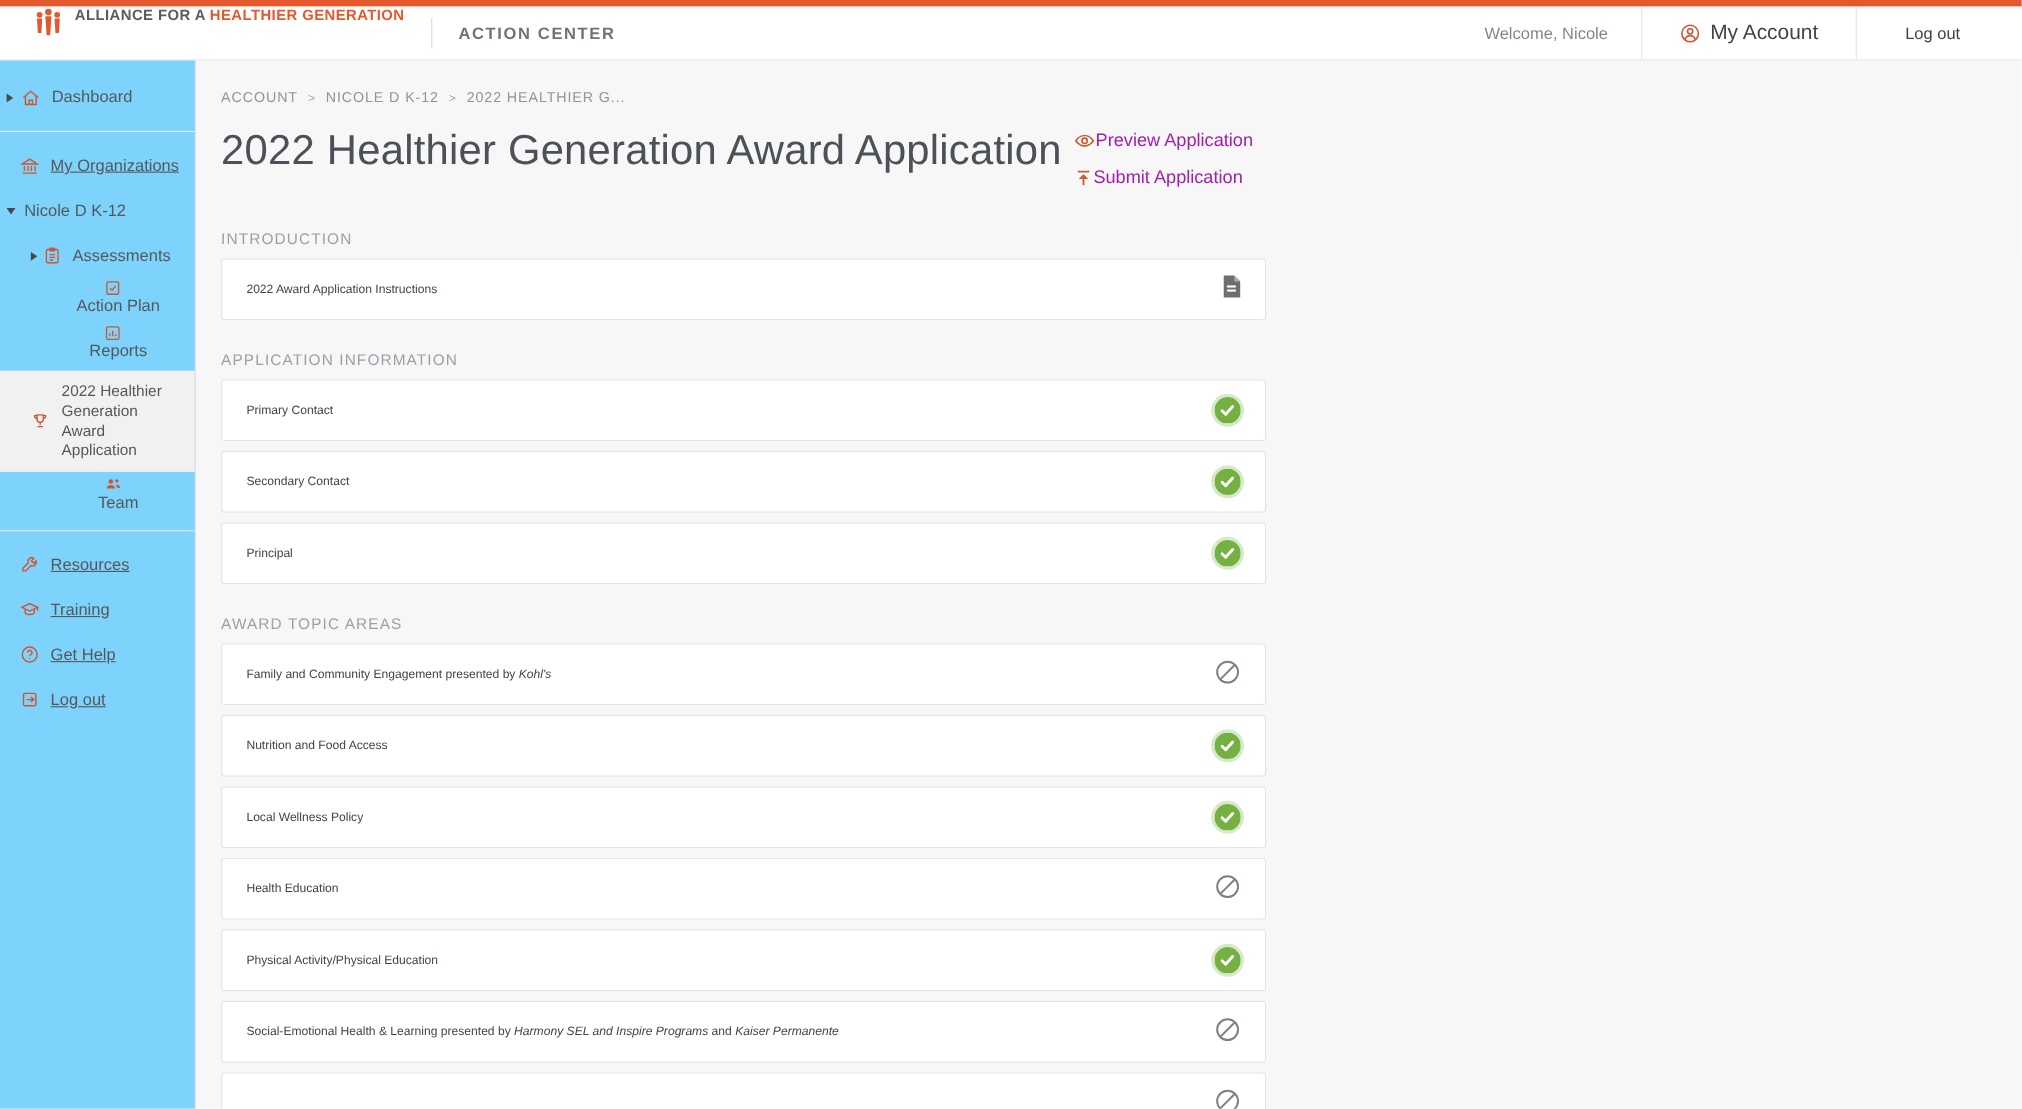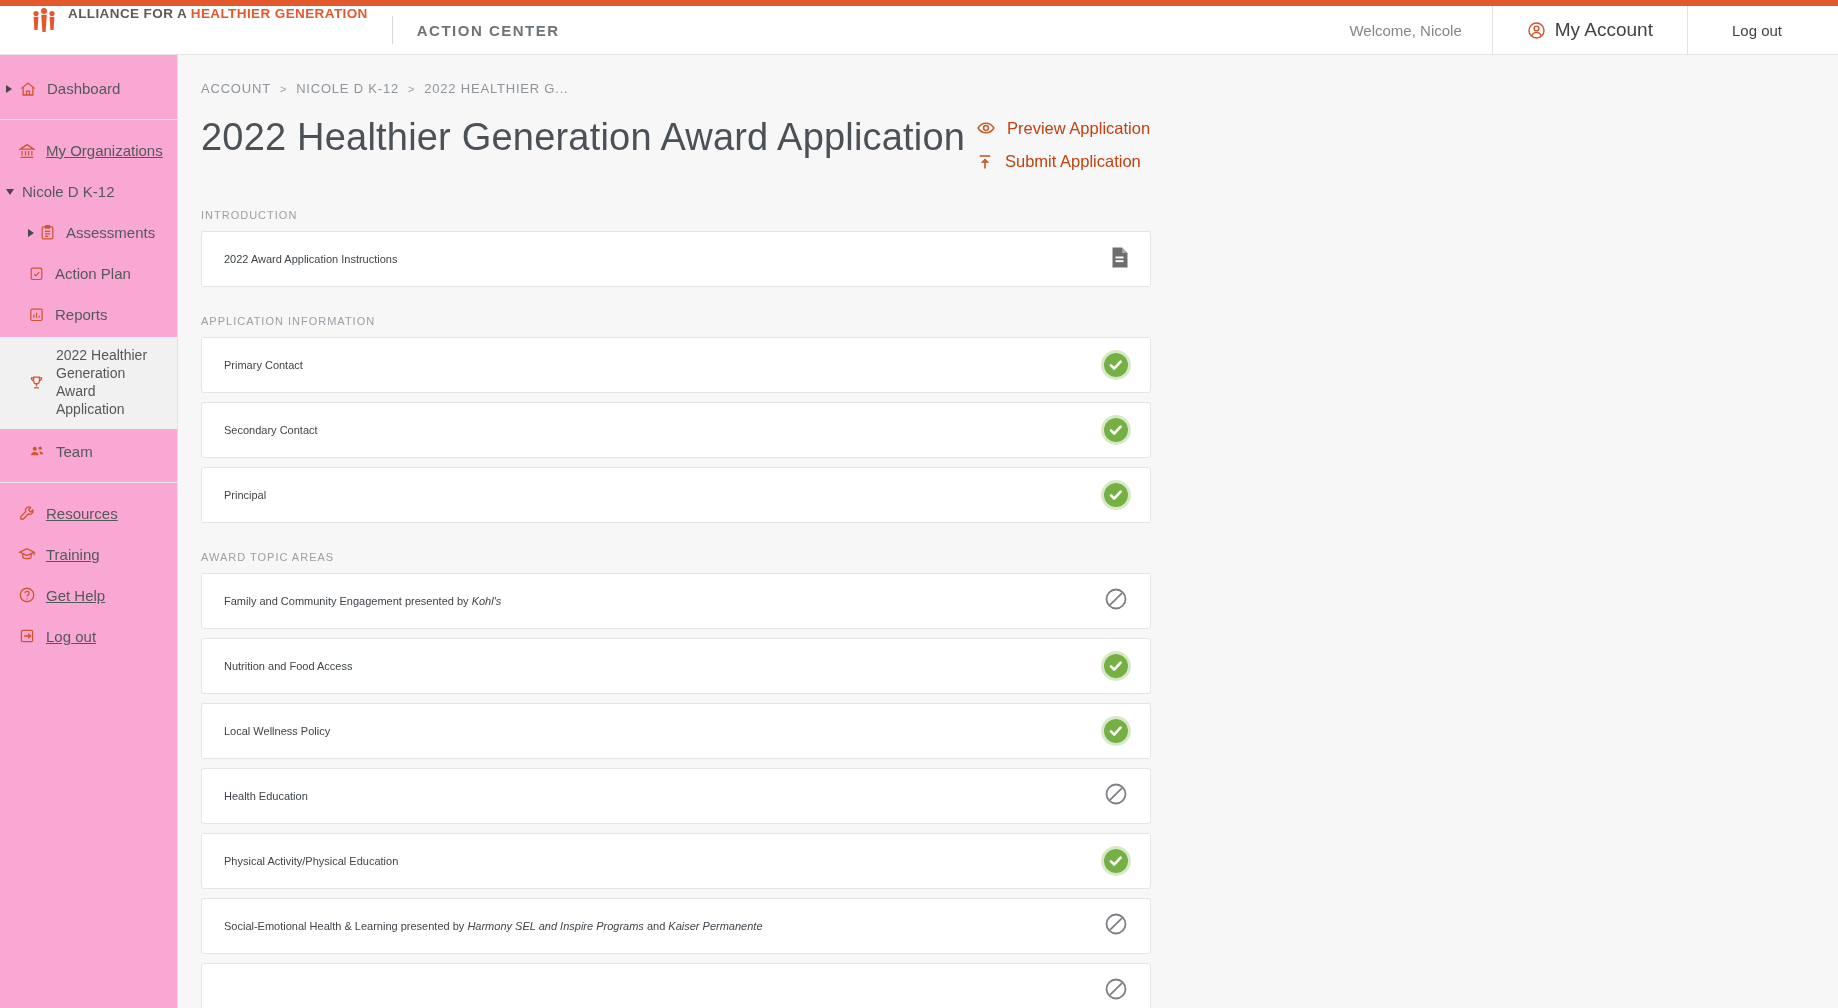--- a/index.html
+++ b/index.html
@@ -17,55 +17,55 @@
               letter-spacing:1.5px; color:#6e7377; }
   .flex-spacer { flex:1; }
   .welcome { display:flex; align-items:center; font-size:15px; color:#82878b; padding:0 30px; }
   .account-btn { display:flex; align-items:center; gap:9px; padding:0 34px;
                  border-left:1px solid #e3e3e3; border-right:1px solid #e3e3e3;
                  font-size:19px; color:#3f4449; cursor:pointer; }
   .logout-btn { display:flex; align-items:center; padding:0 56px 0 44px;
                 font-size:15px; color:#3f4449; cursor:pointer; }
   
   .layout { display:flex; height:953px; }
-  .sidebar { width:178px; background:#f9a8d4; border-right:1px solid #e2e2e2;
+  .sidebar { width:178px; background:#7dd3fc; border-right:1px solid #e2e2e2;
              padding-top:13px; flex-shrink:0; }
   .side-row { display:flex; align-items:center; height:41px; position:relative;
               color:#54585b; font-size:15px; cursor:pointer; }
   .side-row .lbl { margin-left:10px; }
   .icon-o { color:#d0542c; flex-shrink:0; display:inline-flex; }
   .tri-right { width:0; height:0; border-left:6px solid #474747;
                border-top:4.5px solid transparent; border-bottom:4.5px solid transparent; }
   .tri-down { width:0; height:0; border-top:6px solid #474747;
               border-left:4.5px solid transparent; border-right:4.5px solid transparent; }
   .side-divider { height:1px; background:#e8e8e8; margin:10px 0; }
   .row-dashboard { padding-left:6px; }
   .row-dashboard .icon-o { margin-left:7px; }
   .row-top { padding-left:18px;text-decoration:underline; }
   .row-org { padding-left:6px; }
   .row-org .lbl { margin-left:8px; }
-  .row-child { padding-left:28px; }
+  .row-child { padding-left:28px;flex-direction:column; }
   .row-child-arrow { padding-left:28px; }
   .active-item { background:#f1f1f2; display:flex; align-items:center;
                  padding:10px 8px 10px 28px; color:#54585b; font-size:14px;
                  line-height:1.28; cursor:pointer; margin:2px 0; }
   .active-item .lbl { margin-left:11px; width:106px; }
   
   .main { flex:1; background:#f7f7f8; padding:26px 0 0 23px; position:relative; }
   .breadcrumb { font-size:13px; letter-spacing:.8px; color:#8f959a; }
   .bc-item { cursor:pointer; }
   .bc-sep { padding:0 9px; font-size:11px; color:#9aa0a5; }
   .header-row { position:relative; width:985px; margin-top:20px; }
   h1 { font-size:38px; font-weight:300; color:#4b5156; letter-spacing:.2px; }
   .actions { position:absolute; left:775px; top:2px; }
-  .action-link { display:flex; align-items:center; gap:11px; color:#c2410c;
+  .action-link { display:flex; align-items:center; color:#a21caf;
                  font-size:16.5px; margin-bottom:14px; cursor:pointer; white-space:nowrap; }
   #sections { margin-top:50px; width:950px; }
   .section { margin-bottom:28px; }
-  .section-heading { font-size:11px; letter-spacing:1px; color:#9aa0a5; margin-bottom:10px; }
+  .section-heading { font-size:14px; letter-spacing:1px; color:#9aa0a5; margin-bottom:10px; }
   .card { background:#fff; border:1px solid #e4e4e5; border-radius:3px; height:56px;
           display:flex; align-items:center; padding:0 22px; margin-bottom:9px; cursor:pointer; }
   .card-label { font-size:11px; font-weight:normal; color:#3f454a; }
   .card-label em { font-style:italic; }
   .card-status { margin-left:auto; display:inline-flex; }
   .halo { border-radius:50%; box-shadow:0 0 0 3px rgba(116,176,66,.28); display:inline-flex; }
 </style>
 </head>
 <body>
 

